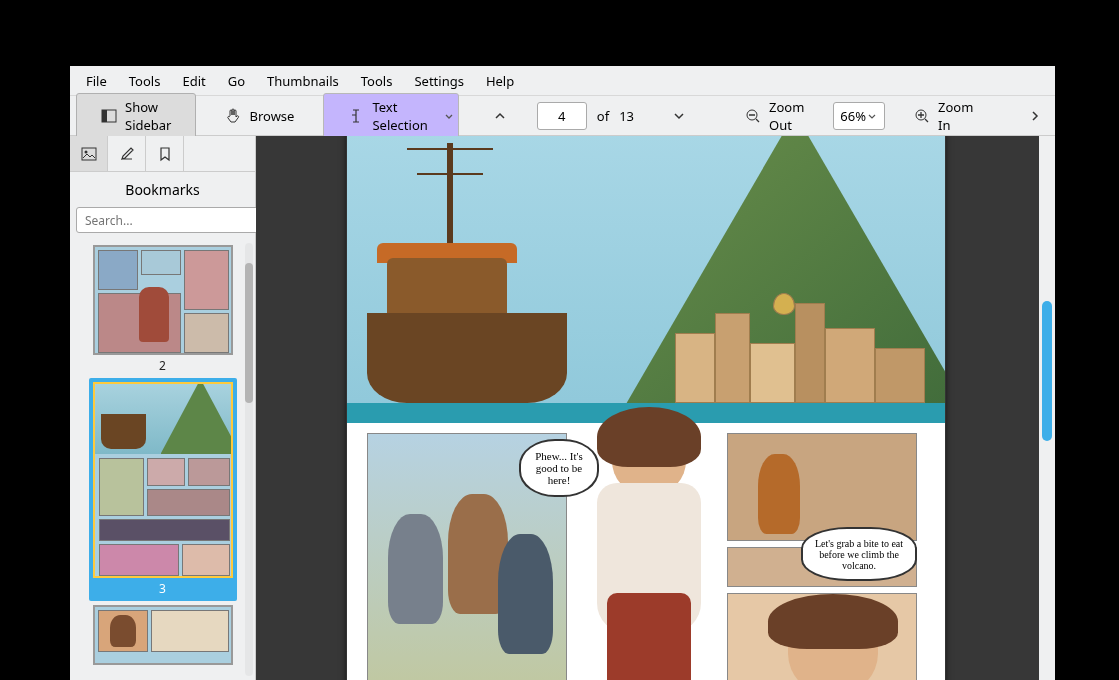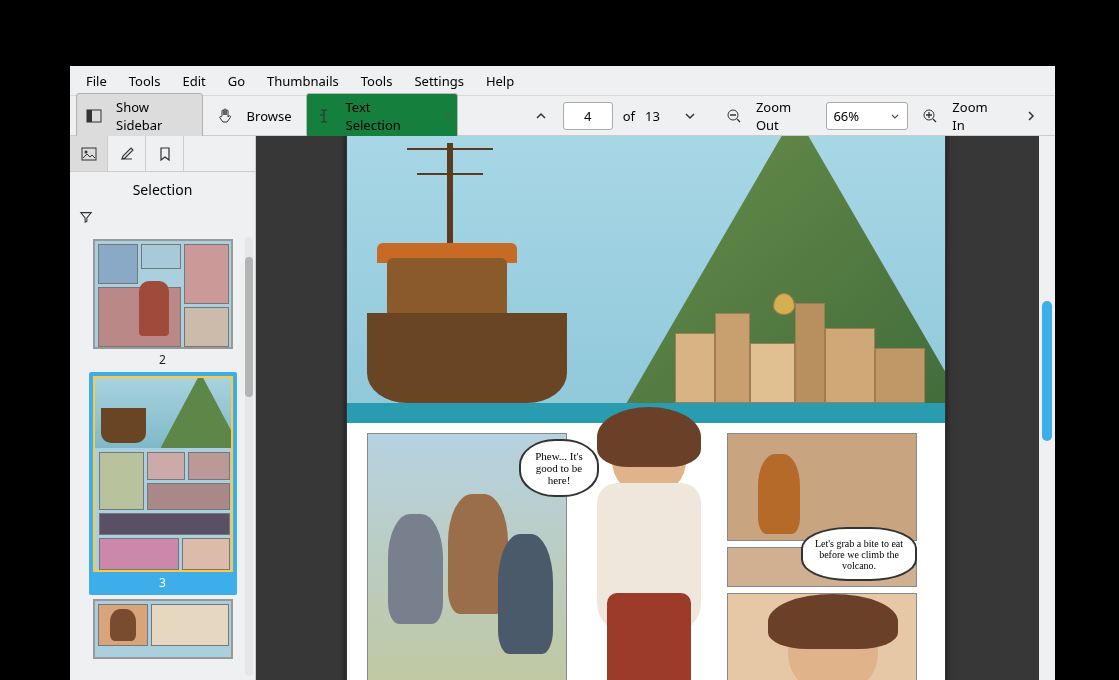--- a/index.html
+++ b/index.html
@@ -8,23 +8,23 @@
   .titlebar { height: 32px; background: #475057; color: #eee; display: flex; align-items: center; padding: 0 6px; font-size: 13px; }
   .titlebar .appicon { width: 16px; height: 16px; background: linear-gradient(135deg,#d02626 0 50%,#1d69a3 50% 100%); margin-right: 4px; border-radius: 2px; }
   .titlebar .pin { width: 14px; height: 14px; margin-right: 8px; }
   .titlebar .title { flex: 1; text-align: center; }
   .titlebar .winbtns { display: flex; gap: 10px; align-items: center; }
   .titlebar .winbtns span { width: 18px; height: 18px; display: inline-flex; align-items:center; justify-content:center; font-size: 14px; color:#ccc; cursor:pointer; }
   .titlebar .winbtns .close { background:#ddd; color:#333; border-radius:50%; }
   .menubar { height: 30px; background:#eff0f1; display:flex; align-items:center; padding:0 6px; font-size:13px; gap: 2px; border-bottom:1px solid #d8d8d8; }
   .menubar span { padding:4px 10px; cursor:pointer; }
   .toolbar { height: 40px; background:#eff0f1; display:flex; align-items:center; padding:2px 6px; font-size:13px; border-bottom:1px solid #ccc; gap:4px; }
-  .tbtn { display:flex; align-items:center; gap:14px; padding:4px 9px; border:1px solid transparent; border-radius:3px; cursor:pointer; }
+  .tbtn { display:flex; align-items:center; gap:8px; padding:4px 24px; border:1px solid transparent; border-radius:3px; cursor:pointer; }
   .tbtn.pressed { background:#dcdcdc; border:1px solid #b0b0b0; }
-  .tbtn.combo { border:1px solid #b8b8b8; background:#15803d; padding-right:2px;align-items:center; }
+  .tbtn.combo { border:1px solid #b8b8b8; background:#c4b5fd; padding-right:2px;align-items:center; }
   .tbtn.combo .caret { margin-left:6px; }
   .icon { width:16px; height:16px; display:inline-block; }
   .pageinput { width:50px; height:28px; text-align:center; border:1px solid #aaa; border-radius:3px; background:#fff; font-size:13px; }
   .zoominput { width:86px; height:28px; border:1px solid #aaa; border-radius:3px; background:#fff; font-size:13px; padding:0 6px; display:flex; align-items:center; justify-content:space-between; }
   .toolbar .spacer { flex:1; }
   .content { flex:1; display:flex; overflow:hidden; }
   .sidebar { width:186px; background:#eff0f1; border-right:1px solid #ccc; display:flex; flex-direction:column; }
   .sidetabs { height:36px; display:flex; border-bottom:1px solid #ccc; }
   .sidetab { width:38px; display:flex; align-items:center; justify-content:center; cursor:pointer; border-right:1px solid #ccc; }
   .sidetab.active { background:#dcdcdc; }
@@ -193,22 +193,23 @@
             </span>
         </div>
         <div class="sidetab">
           <span class="icon">
               <svg viewBox="0 0 16 16" width="16" height="16">
                 <path d="M4 2h8v12l-4-3-4 3z" fill="none" stroke="#333" stroke-width="1.2"></path>
               </svg>
             </span>
         </div>
       </div>
-      <div class="sidehdr">Selection</div>
+      <div class="sidehdr">Bookmarks</div>
       <div class="searchrow">
+        <input placeholder="Search..." style="">
         <div class="filter">
           <svg viewBox="0 0 16 16" width="14" height="14">
               <path d="M2 3h12l-5 6v4l-2 1v-5z" fill="none" stroke="#333" stroke-width="1.2"></path>
             </svg>
         </div>
       </div>
       <div class="thumbs">
         <div class="thumbscrollbar">
           <div class="track"></div>
             <div class="handle"></div>

